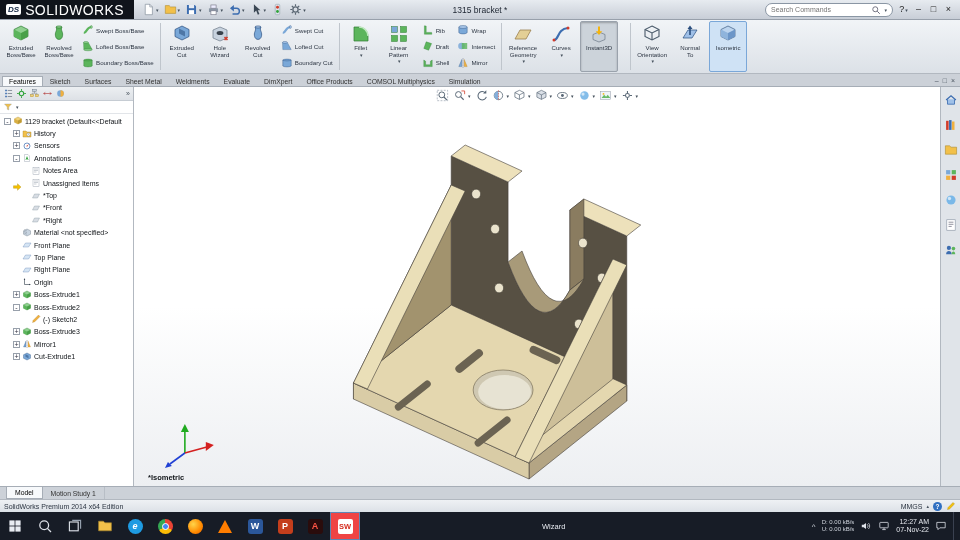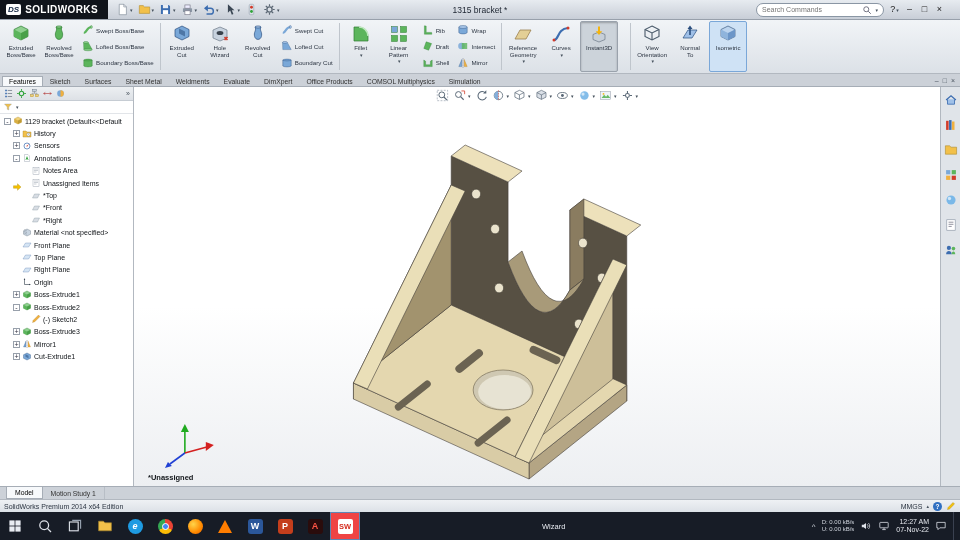--- a/index.html
+++ b/index.html
@@ -5,26 +5,26 @@
 *{margin:0;padding:0;box-sizing:border-box}
 html,body{width:960px;height:540px;overflow:hidden;background:#000;font-family:"Liberation Sans",sans-serif}
 #app{width:960px;height:540px;display:flex;flex-direction:column;background:#dfe3e8}
 .ic{display:inline-block;flex:0 0 auto}
 .ic svg{width:100%;height:100%;display:block}
 .car{font-style:normal;font-size:5px;color:#44505c;margin-left:1px}
 
 #titlebar{flex:0 0 20px;height:20px;background:linear-gradient(#e7ebf0,#c8ced7);border-bottom:1px solid #98a0ab;display:flex;align-items:center;position:relative}
 .logo{height:100%;background:#10141b;display:flex;align-items:center;gap:4px;padding:0 10px 0 6px}
 .logo-mark{background:#fff;color:#10233f;font-size:8px;font-weight:bold;font-style:italic;padding:0 2px;border-radius:2px;line-height:11px}
-.logo-brand{color:#fff;font-size:10px;font-weight:bold;letter-spacing:.4px}
+.logo-brand{color:#fff;font-size:14px;font-weight:normal;letter-spacing:.4px}
 .qat{display:flex;align-items:center;gap:1px;padding-left:6px}
 .qbtn{display:flex;align-items:center;height:16px;padding:0 2px;border-radius:2px}
 .qbtn .ic{width:13px;height:13px}
 .doc-title{position:absolute;left:50%;transform:translateX(-50%);font-size:8.5px;color:#1c2430;white-space:nowrap}
-.tb-right{margin-left:auto;display:flex;align-items:center;gap:4px;padding-right:14px}
+.tb-right{margin-left:auto;display:flex;align-items:center;gap:4px;padding-right:5px}
 .searchbox{width:128px;height:14px;background:#fff;border:1px solid #8a96a4;border-radius:8px;display:flex;align-items:center;padding:0 5px;gap:2px}
 .searchbox input{border:none;outline:none;flex:1;min-width:0;font-size:7px;color:#333;background:transparent;font-family:"Liberation Sans",sans-serif}
 .searchbox .ic{width:10px;height:10px}
 .wb{min-width:13px;text-align:center;font-size:9px;color:#222;line-height:14px}
 
 #ribbon{flex:0 0 54px;height:54px;background:linear-gradient(#f1f4f7,#dce1e7);border-bottom:1px solid #b2b8c0;display:flex;padding:1px 2px;overflow:hidden}
 #ribbon-groups{display:flex;align-items:stretch}
 .rbtn{display:flex;flex-direction:column;align-items:center;min-width:38px;padding:2px 2px 1px;border:1px solid transparent;border-radius:2px}
 .rbtn .ic{width:20px;height:20px}
 .rlabel{font-size:6.1px;line-height:6.6px;text-align:center;color:#2c3542;white-space:pre-line;margin-top:1px}
@@ -867,21 +867,21 @@
         <g>
           <line x1="163" y1="452" x2="163" y2="429" stroke="#1faa1f" stroke-width="1.6"></line>
           <path d="M159 431 L167 431 L163 423 Z" fill="#1faa1f"></path>
           <line x1="163" y1="452" x2="185" y2="446" stroke="#d42020" stroke-width="1.6"></line>
           <path d="M184 450 L184 441 L192 444 Z" fill="#d42020"></path>
           <line x1="163" y1="452" x2="148" y2="463" stroke="#2040d4" stroke-width="1.6"></line>
           <path d="M150 465 L146 461 L143 467 Z" fill="#2040d4"></path>
         </g>
       </svg>
 
-      <div class="view-label">*Unassigned</div>
+      <div class="view-label">*Isometric</div>
     </div>
 
     <div id="taskpane">
         <span class="tpbtn"><span class="ic"><svg viewBox="0 0 20 20">
               <path d="M3 10 10 4l7 6" fill="none" stroke="#3c6db0" stroke-width="1.8"></path>
               <path d="M5 9v7h10V9" fill="#9fc0e8" stroke="#3c6db0" stroke-width="1.2"></path>
             </svg></span></span>
         <span class="tpbtn"><span class="ic"><svg viewBox="0 0 20 20">
               <rect x="3" y="4" width="3.6" height="13" fill="#d23b2a"></rect>
               <rect x="7.2" y="3" width="3.6" height="14" fill="#3c6db0"></rect>

